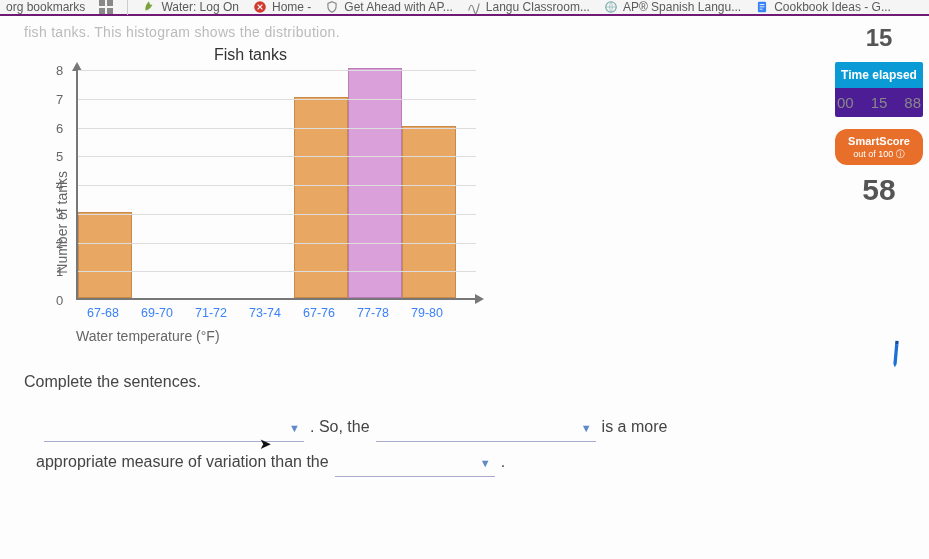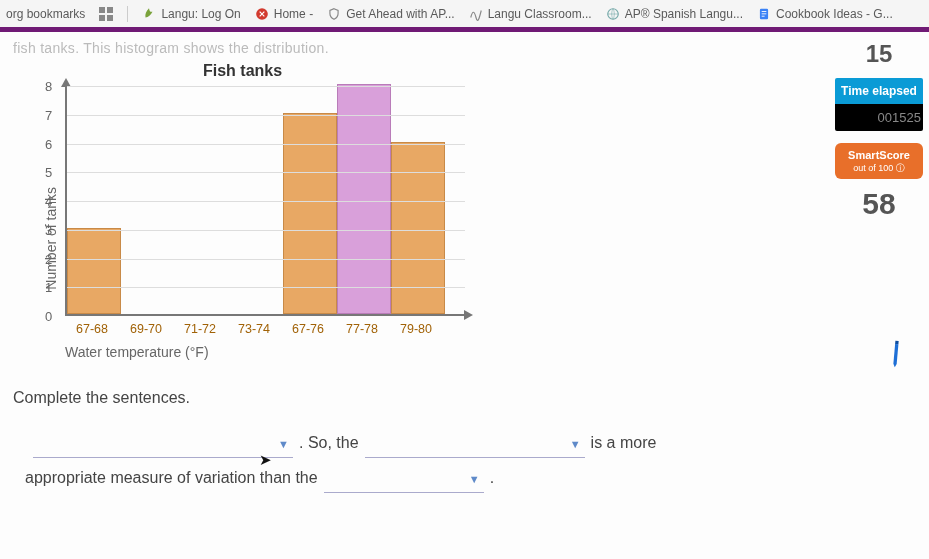--- a/index.html
+++ b/index.html
@@ -6,63 +6,63 @@
   body {
     font-family: Arial, Helvetica, sans-serif;
     background: #fdfdfd;
     width: 929px;
     height: 559px;
     overflow: hidden;
     position: relative;
     color: #444;
   }
   .bookmarks-bar {
-    height: 32px;
+    height: 16px;
     background: #f5f5f5;
-    border-bottom: 5px solid #701a75;
+    border-bottom: 2px solid #701a75;
     display: flex;
     align-items: center;
     padding: 0 6px;
     font-size: 12px;
     color: #5a5a5a;
     gap: 14px;
   }
   .bookmarks-bar .bm-item { display: flex; align-items: center; gap: 5px; white-space: nowrap; cursor: pointer; }
   .grid-ico { display: grid; grid-template-columns: 6px 6px; grid-template-rows: 6px 6px; gap: 2px; }
   .grid-ico div { background: #888; }
   .sep { width: 1px; height: 16px; background: #ccc; }
   .ico { width: 14px; height: 14px; display:inline-flex; align-items:center; justify-content:center; }
   .content { display: flex; height: calc(100% - 30px); }
-  .main { flex: 1; padding: 8px 10px 0 13px; position: relative; }
+  .main { flex: 1; padding: 8px 10px 0 24px; position: relative; }
   .truncated-line { color: #bbb; font-size: 14px; letter-spacing: .3px; margin-bottom: 6px; }
-  .chart-title { text-align: left; margin-left: 190px; font-size: 16px; color: #333; font-weight: 700; margin-bottom: 6px; }
+  .chart-title { text-align: left; margin-left: 190px; font-size: 16px; color: #333; font-weight: 400; margin-bottom: 6px; }
   .chart-wrap { display: flex; align-items: flex-start; margin-left: 30px; }
   .ylabel { writing-mode: vertical-rl; transform: rotate(180deg); font-size: 14px; color: #666; align-self: center; margin-right: 6px; padding-bottom: 30px;}
   .plot-area { position: relative; }
   .axes { position: relative; width: 400px; height: 230px; border-left: 2px solid #777; border-bottom: 2px solid #777; }
   .arrow-up { position: absolute; top: -8px; left: -6px; width: 0; height: 0; border-left: 5px solid transparent; border-right: 5px solid transparent; border-bottom: 9px solid #777; }
   .arrow-right { position: absolute; right: -8px; bottom: -6px; width: 0; height: 0; border-top: 5px solid transparent; border-bottom: 5px solid transparent; border-left: 9px solid #777; }
   .gridline { position: absolute; left: 0; right: 0; height: 1px; background: #ddd; }
   .ytick { position: absolute; left: -22px; font-size: 13px; color: #666; transform: translateY(-50%); }
   .bars { position: absolute; left: 0; bottom: 0; right: 0; top: 0; display: flex; align-items: flex-end; }
   .bar-slot { width: 54px; display: flex; justify-content: center; align-items: flex-end; }
   .bar { width: 54px; background: #e8a864; border: 1px solid #c88a48; }
   .bar.hl { background: #d9a0da; border-color: #b97cb9; }
   .xticks { display: flex; margin-top: 6px; }
-  .xtick { width: 54px; text-align: center; font-size: 12.5px; color: #a16207; }
+  .xtick { width: 54px; text-align: center; font-size: 12.5px; color: #3b82f6; }
   .xlabel { text-align: left; font-size: 14px; color: #666; margin-top: 8px; width: 400px; }
   .question-body { margin-top: 20px; font-size: 16px; color: #444; line-height: 2.2; }
   .question-body .row { display: flex; flex-wrap: wrap; align-items: baseline; gap: 6px; }
   .dropdown { display: inline-flex; align-items: center; border-bottom: 1px solid #aac; min-width: 180px; height: 26px; padding: 0 4px; cursor: pointer; justify-content: flex-end; font-size: 13px; color: #5577aa; }
   .dropdown .caret { font-size: 11px; color: #5f8ac9; }
   .sidebar { width: 100px; padding: 8px 6px; font-size: 12px; text-align: center; }
   .big-num { font-size: 24px; font-weight: 700; color: #555; margin-bottom: 10px; }
   .time-box { background: #0a9bd6; color: #fff; padding: 6px 2px; font-size: 12px; font-weight: 600; border-radius: 2px 2px 0 0; line-height: 1.2; }
-  .time-vals { background: #000000; color: #888; padding: 6px 2px; display: flex; justify-content: flex-end; font-size: 13px; border-radius: 0 0 2px 2px; margin-bottom: 12px; }
-  .smart-box { background: #e86f2a; color: #fff; padding: 6px 2px; font-size: 11px; font-weight: 600; border-radius: 6px; line-height: 1.2; }
+  .time-vals { background: #4c1d95; color: #888; padding: 6px 2px; display: flex; justify-content: space-between; font-size: 15px; border-radius: 0 0 2px 2px; margin-bottom: 12px; }
+  .smart-box { background: #e86f2a; color: #fff; padding: 6px 2px; font-size: 11px; font-weight: 600; border-radius: 12px; line-height: 1.2; }
   .smart-sub { font-size: 9px; font-weight: 400; }
   .score { font-size: 30px; font-weight: 700; color: #555; margin-top: 8px; }
   .pencil { position: absolute; right: 18px; bottom: 190px; transform: rotate(-40deg); }
   .cursor-arrow { position: absolute; left: 259px; top: 411px; font-size: 15px; color: #111; pointer-events:none; }
 </style>
 </head>
 <body>
 
 <div class="bookmarks-bar">
   <span class="bm-item">org bookmarks</span>
@@ -75,21 +75,21 @@
       </span>
   </span>
   <span class="sep"></span>
 
   <span class="bm-item">
     <span class="ico">
       <svg viewBox="0 0 24 24" width="14" height="14">
           <path fill="#7aa23b" d="M12 2C7 7 5 12 6 18c5-1 9-4 12-10-3 1-5 0-6-6z"></path>
         </svg>
     </span>
-    <span>Langu: Log On</span>
+    <span>Water: Log On</span>
   </span>
 
   <span class="bm-item">
     <span class="ico">
       <svg viewBox="0 0 24 24" width="14" height="14">
           <circle cx="12" cy="12" r="10" fill="#d23a2e"></circle>
           <path d="M8 8l8 8M16 8l-8 8" stroke="#fff" stroke-width="2"></path>
         </svg>
     </span>
     <span>Home -</span>
@@ -218,21 +218,21 @@
       </div>
     </div>
   </div>
 
   <div class="sidebar">
     <div class="big-num">15</div>
     <div class="time-box">Time elapsed</div>
     <div class="time-vals">
       <span>00</span>
       <span>15</span>
-      <span>25</span>
+      <span>88</span>
     </div>
     <div class="smart-box">
       <div>SmartScore</div>
       <div class="smart-sub">out of 100 ⓘ</div>
     </div>
     <div class="score">58</div>
 
     <div class="pencil">
       <svg width="28" height="28" viewBox="0 0 24 24">
           <path fill="#1e6fd6" d="M3 21l3-1 12-12-2-2L4 18l-1 3z"></path>

